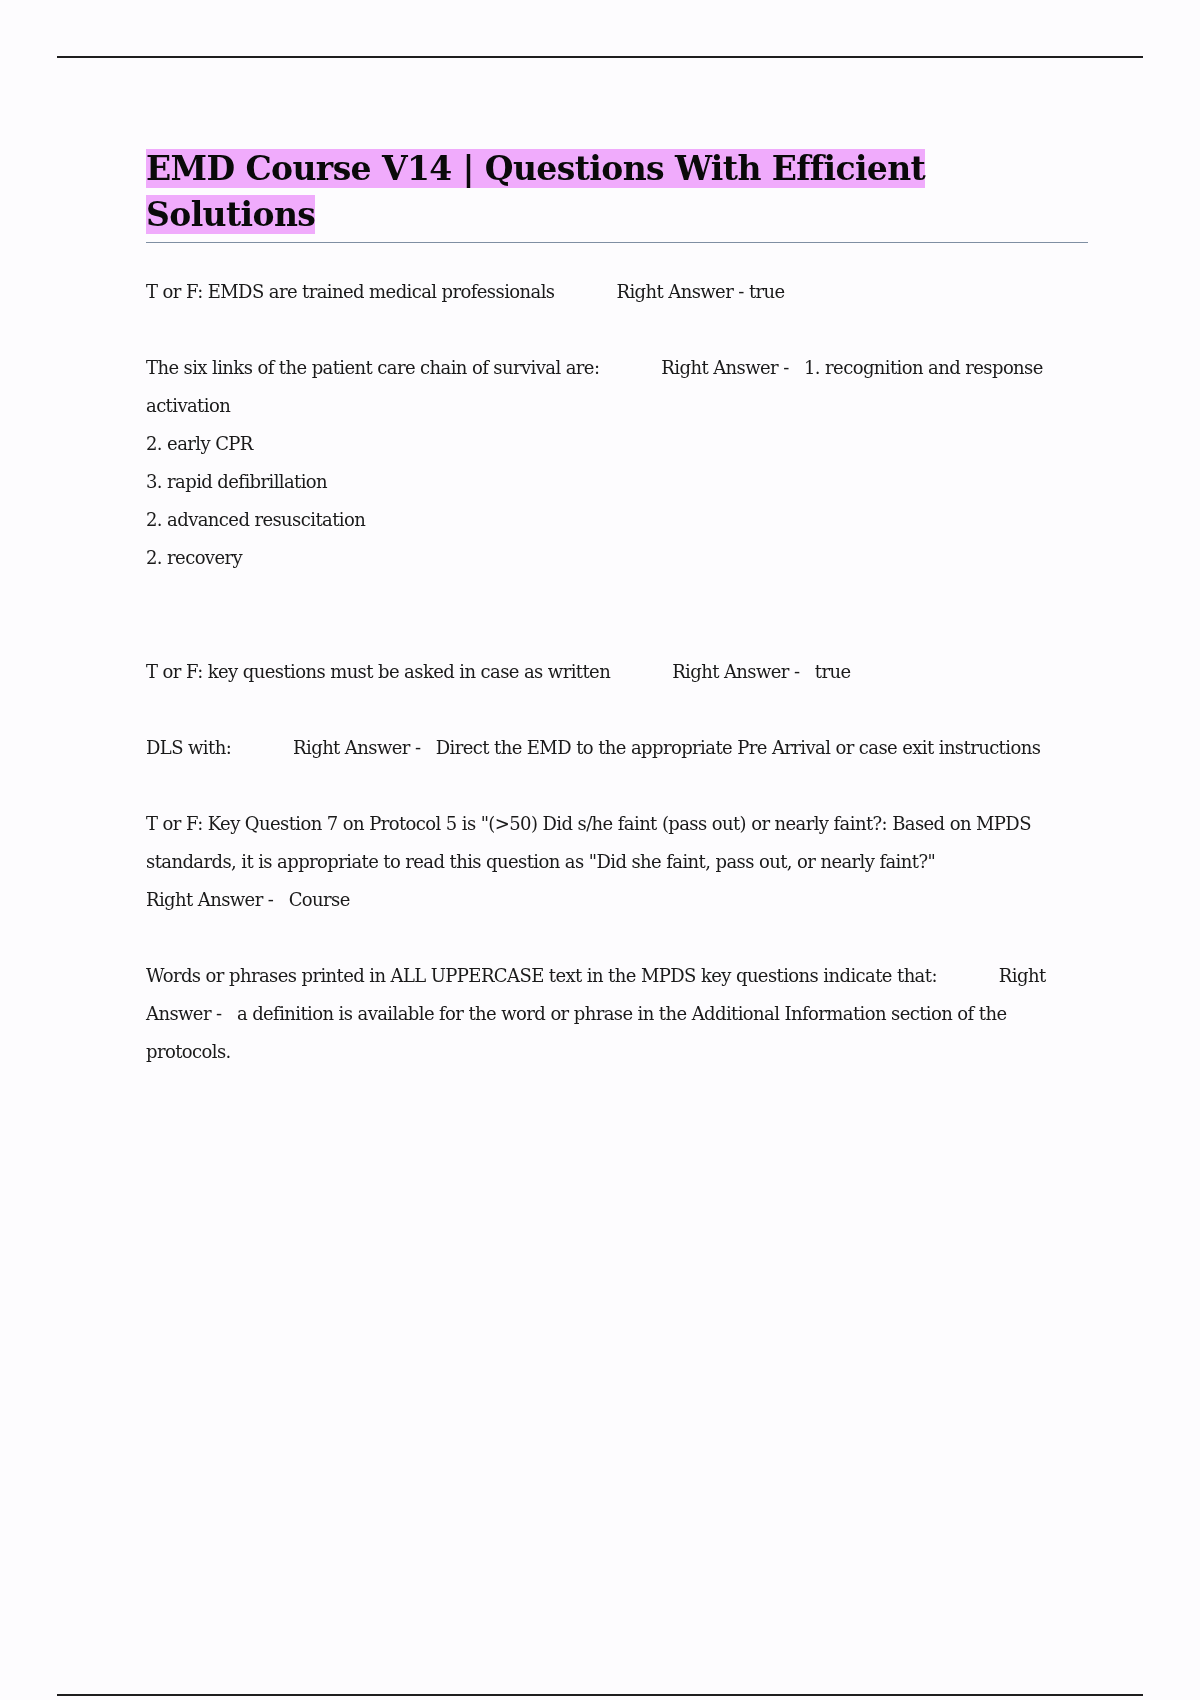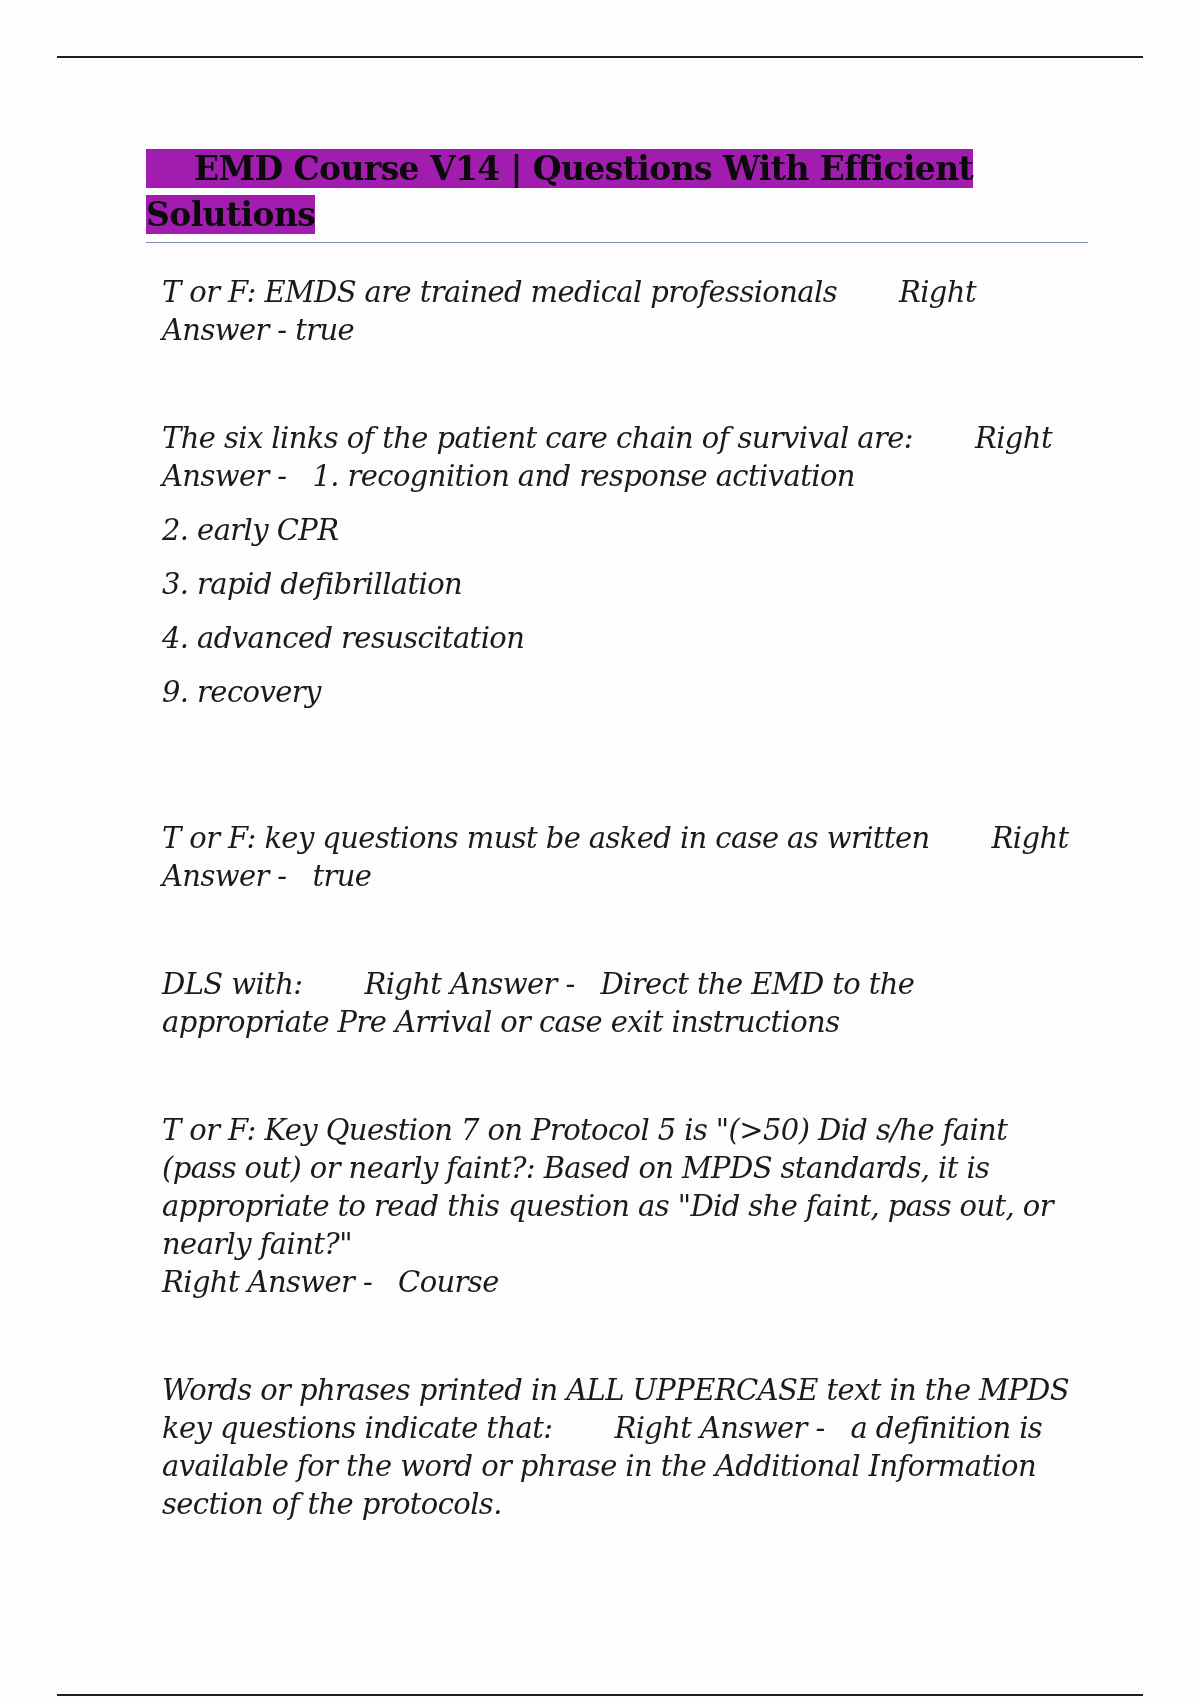--- a/index.html
+++ b/index.html
@@ -8,23 +8,23 @@
       font-family: "DejaVu Serif", "Liberation Serif", serif; color: #1a1a1a;
       overflow: hidden;
     }
     .rule-top { position: absolute; left: 57px; top: 56px; width: 1086px; height: 2px; background: #1e1e1e; }
     .rule-bottom { position: absolute; left: 57px; top: 1694px; width: 1086px; height: 2px; background: #1e1e1e; }
     .content { position: absolute; left: 146px; top: 146px; width: 940px; }
     .title {
       font-family: "DejaVu Serif", serif; font-weight: bold; font-size: 33px; line-height: 46px;
       margin: 0; letter-spacing: -0.6px; color: #0a0a0a;
     }
-    .title span { background: #a21caf; padding-left: 48px; }
+    .title span { background: #f0abfc; }
     .title-rule { height: 1px; background: #7f8fa3; margin-top: 4px; width: 942px; }
-    .qa { font-size: 29px; line-height: 38px; margin: 16px; letter-spacing: -0.6px; white-space: pre-wrap; font-style: italic; }
+    .qa { font-size: 18px; line-height: 38px; margin: 0; letter-spacing: -0.6px; white-space: pre-wrap; }
     .gap { height: 38px; }
     .q1 { margin-top: 30px; }
     .ans-label { padding-left: 62px; }
   </style>
 </head>
 <body>
 
 <div class="rule-top"></div>
 
 <div class="content">
@@ -32,22 +32,22 @@
   <div class="title-rule"></div>
 
   <div class="q1"></div>
 
   <p class="qa"><span>T or F: EMDS are trained medical professionals</span><span class="ans-label">Right Answer -</span> <span>true</span></p>
   <div class="gap"></div>
 
   <p class="qa"><span>The six links of the patient care chain of survival are:</span><span class="ans-label">Right Answer -</span>   <span>1. recognition and response activation</span></p>
   <p class="qa">2. early CPR</p>
   <p class="qa">3. rapid defibrillation</p>
-  <p class="qa">4. advanced resuscitation</p>
-  <p class="qa">9. recovery</p>
+  <p class="qa">2. advanced resuscitation</p>
+  <p class="qa">2. recovery</p>
   <div class="gap"></div>
 
   <div class="gap"></div>
 
   <p class="qa"><span>T or F: key questions must be asked in case as written</span><span class="ans-label">Right Answer -</span>   <span>true</span></p>
   <div class="gap"></div>
 
   <p class="qa"><span>DLS with:</span><span class="ans-label">Right Answer -</span>   <span>Direct the EMD to the appropriate Pre Arrival or case exit instructions</span></p>
   <div class="gap"></div>
 

